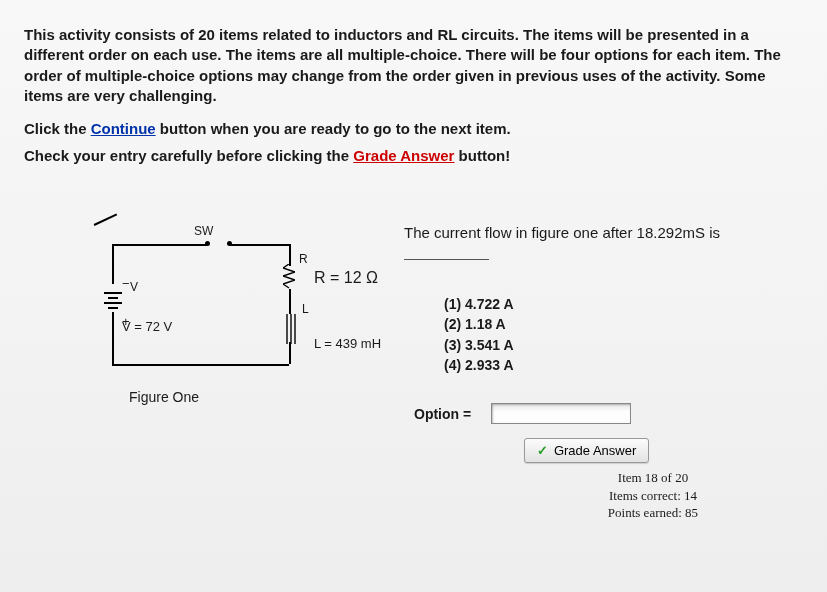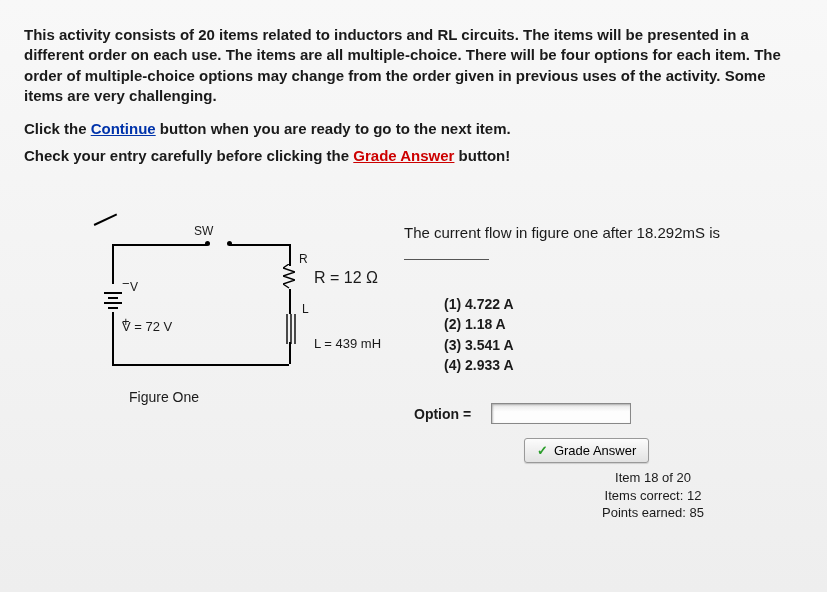--- a/index.html
+++ b/index.html
@@ -98,21 +98,21 @@
   }
   .grade-btn {
     display:inline-flex; align-items:center; gap:6px;
     font-size:13px; padding:4px 12px;
     background:linear-gradient(to bottom,#fcfcfc,#e2e2e2);
     border:1px solid #999; border-radius:3px;
     margin-top:14px; margin-left:120px; cursor:pointer;
     box-shadow:0 1px 1px rgba(0,0,0,0.15);
   }
   .check { color:#2a9d2a; font-weight:bold; }
-  .stats { font-size:13px; margin-top:6px; margin-left:115px; text-align:center; line-height:1.35; }
+  .stats { font-size:13px; margin-top:6px; margin-left:115px; text-align:center; line-height:1.35;font-family:Liberation Serif, serif; }
 </style>
 </head>
 <body>
 
 <div class="container">
   <div class="intro">This activity consists of 20 items related to inductors and RL circuits. The items will be presented in a different order on each use. The items are all multiple-choice. There will be four options for each item. The order of multiple-choice options may change from the order given in previous uses of the activity. Some items are very challenging.</div>
 
   <div class="instruct">
     <span>Click the </span><span class="link-blue">Continue</span><span> button when you are ready to go to the next item.</span>
   </div>
@@ -172,18 +172,18 @@
       <div class="answer-row">
         <span>Option =</span>
         <input class="ans-input" type="text" value="" style="">
       </div>
       <button class="grade-btn">
         <span class="check">✓</span>
         <span>Grade Answer</span>
       </button>
       <div class="stats">
         <div>Item 18 of 20</div>
-        <div>Items correct: 12</div>
+        <div>Items correct: 14</div>
         <div>Points earned: 85</div>
       </div>
     </div>
   </div>
 </div>
 
 </body></html>

